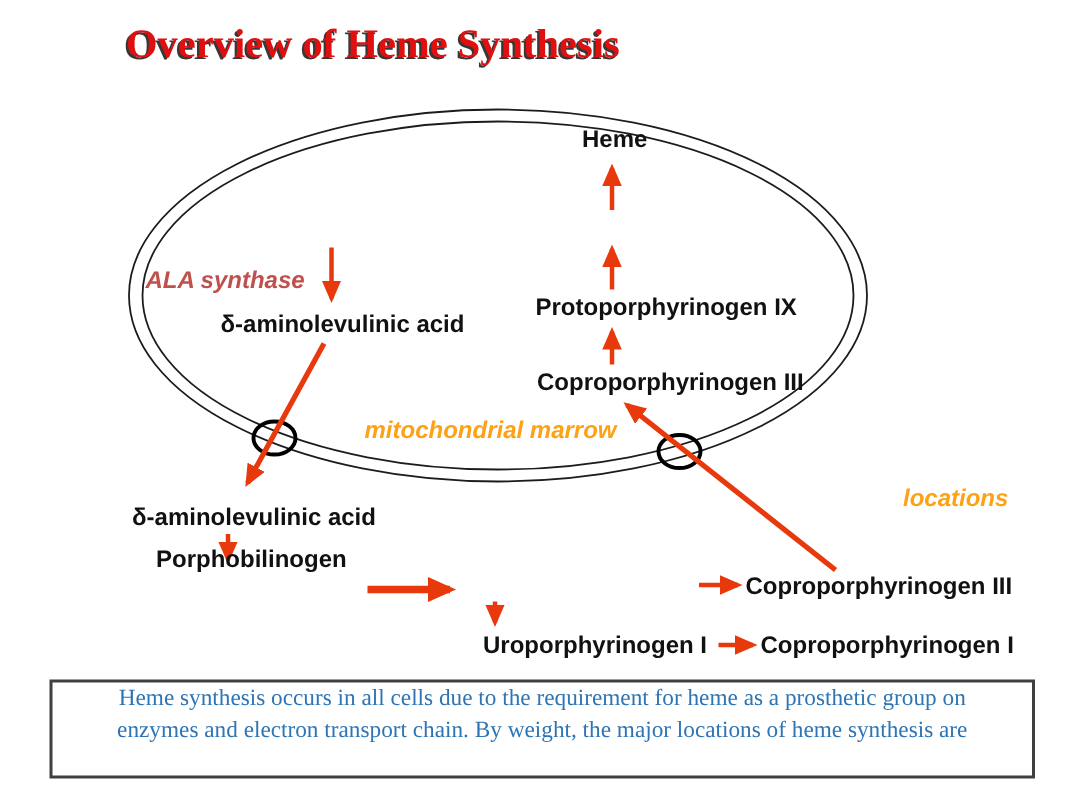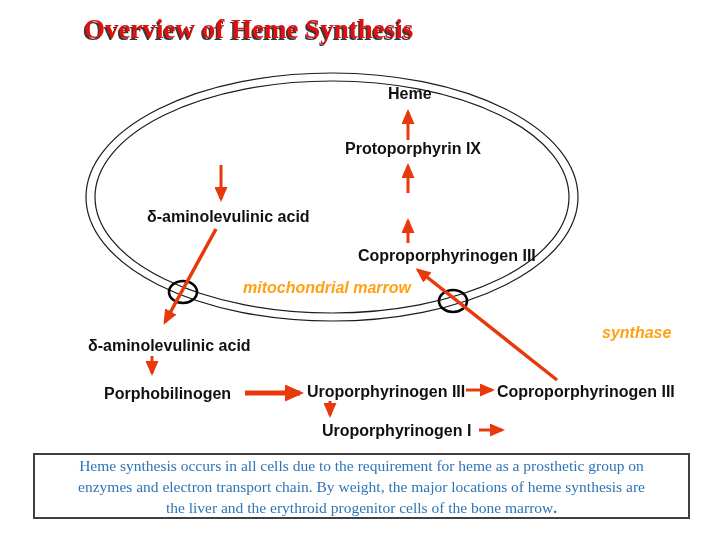--- a/index.html
+++ b/index.html
@@ -121,31 +121,31 @@
     <line class="arrow" x1="216" y1="229" x2="165" y2="322" stroke-width="3.5" marker-end="url(#ah)"></line>
     <line class="arrow" x1="152" y1="356" x2="152" y2="373" stroke-width="3" marker-end="url(#ah)"></line>
     <line class="arrow" x1="245" y1="393" x2="300" y2="393" stroke-width="5" marker-end="url(#ahBig)"></line>
     <line class="arrow" x1="466" y1="390" x2="492" y2="390" stroke-width="3" marker-end="url(#ah)"></line>
     <line class="arrow" x1="330" y1="401" x2="330" y2="415" stroke-width="3" marker-end="url(#ah)"></line>
     <line class="arrow" x1="479" y1="430" x2="502" y2="430" stroke-width="3" marker-end="url(#ah)"></line>
     <line class="arrow" x1="557" y1="380" x2="418" y2="270" stroke-width="3.5" marker-end="url(#ah)"></line>
   </svg>
 
   <div class="lbl" style="left:388px; top:86px;text-align:right;">Heme</div>
-  <div class="lbl" style="left:345px; top:141px;">Protoporphyrin IX</div>
+  <div class="lbl enzyme" style="left:97px; top:180px;">ALA synthase</div>
+  <div class="lbl" style="left:357px; top:198px;">Protoporphyrinogen IX</div>
   <div class="lbl" style="left:147px; top:209px;">δ-aminolevulinic acid</div>
   <div class="lbl" style="left:358px; top:248px;">Coproporphyrinogen III</div>
   <div class="lbl compartment" style="left:243px; top:280px;">mitochondrial marrow</div>
 
-  <div class="lbl compartment" style="left:602px; top:325px;">synthase</div>
+  <div class="lbl compartment" style="left:602px; top:325px;">locations</div>
   <div class="lbl" style="left:88px; top:338px;">δ-aminolevulinic acid</div>
-  <div class="lbl" style="left:104px; top:386px;text-align:right;">Porphobilinogen</div>
-  <div class="lbl" style="left:307px; top:384px;">Uroporphyrinogen III</div>
+  <div class="lbl" style="left:104px; top:366px;text-align:right;">Porphobilinogen</div>
   <div class="lbl" style="left:497px; top:384px;">Coproporphyrinogen III</div>
   <div class="lbl" style="left:322px; top:423px;text-align:center;">Uroporphyrinogen I</div>
+  <div class="lbl" style="left:507px; top:423px;">Coproporphyrinogen I</div>
 
   <div class="footnote-box">
     <div class="line">Heme synthesis occurs in all cells due to the requirement for heme as a prosthetic group on</div>
     <div class="line">enzymes and electron transport chain.  By weight, the major locations of heme synthesis are</div>
-    <div class="line"><span>the liver and the erythroid progenitor cells of the bone marrow</span><span class="period">.</span></div>
   </div>
 
 </div>
 
 </body></html>

